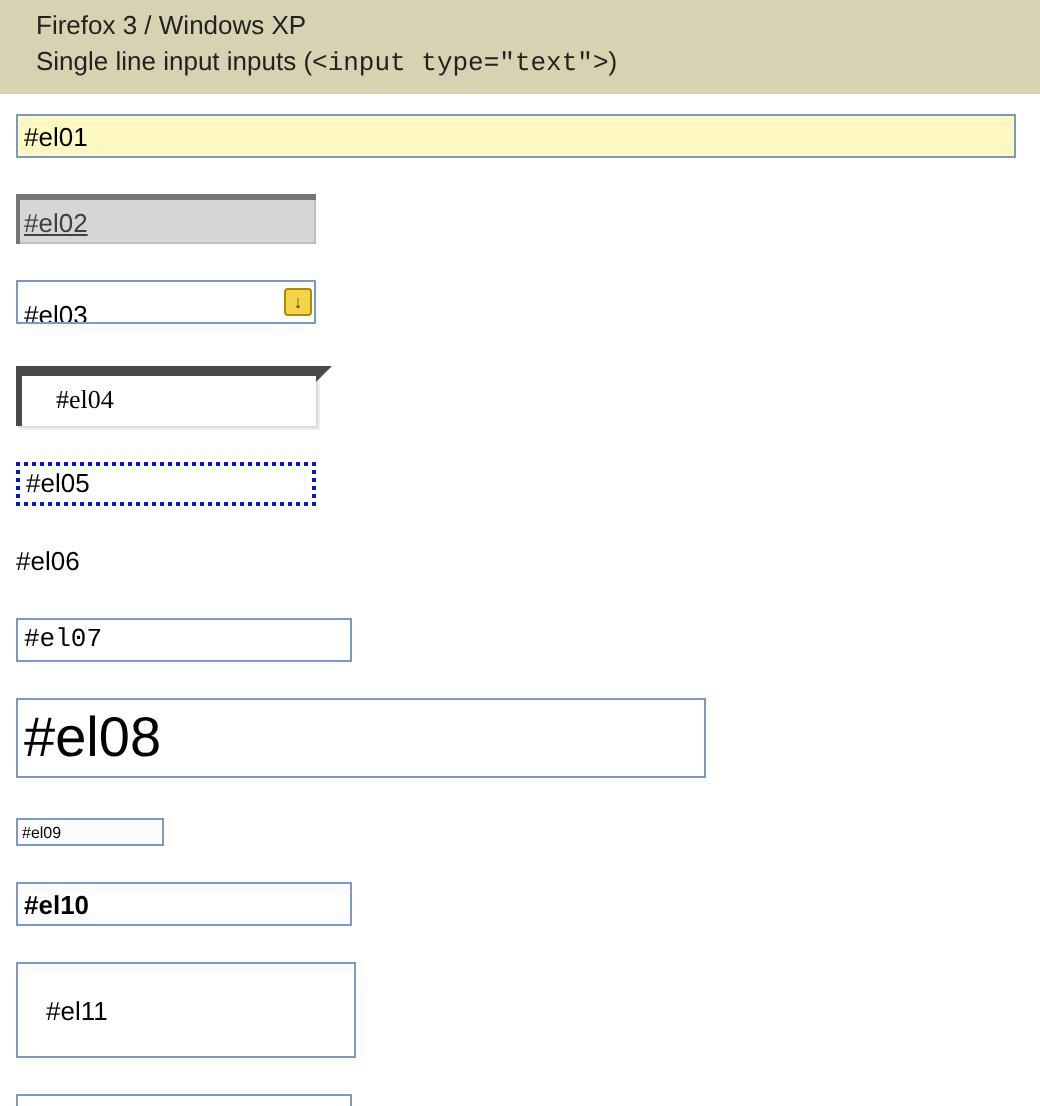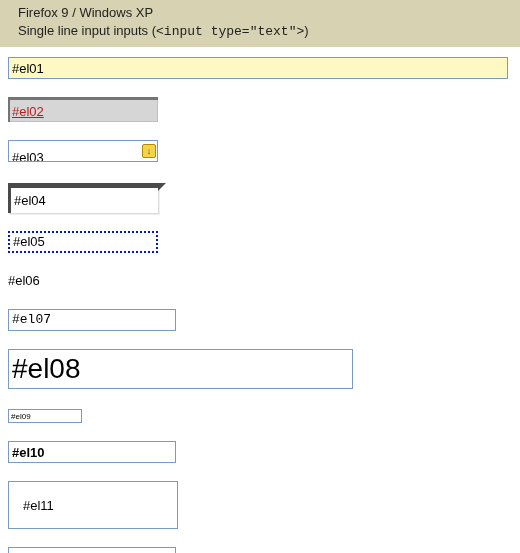--- a/index.html
+++ b/index.html
@@ -58,21 +58,21 @@
     border-top: 0;
     border-left: 6px solid #747474;
     border-bottom: 6px solid transparent;
     opacity: 0;
   }
   .el02 {
     width: 100%;
     height: 100%;
     border: none;
     background: transparent;
-    color: #b91c1c;
+    color: #404040;
     font-family: Arial, sans-serif;
     font-size: 13px;
     padding: 2px 2px;
     text-decoration: underline;
   }
 
   
   .el03-wrap {
     position: relative;
     width: 150px;
@@ -123,23 +123,24 @@
     top: -5px;
     width: 0; height: 0;
     border-left: 8px solid #4a4a4a;
     border-bottom: 8px solid transparent;
   }
   .el04 {
     border: none;
     width: 100%;
     height: 100%;
     background: transparent;
-    font-family: Liberation Sans, sans-serif;
+    font-family: Liberation Serif, serif;
     font-size: 13px;
     padding: 3px 3px;
+    margin-left: 14px;
   }
 
   
   .el05 {
     width: 150px;
     height: 22px;
     border: 2px dotted #0018c8;
     background: #fff;
     font-family: Arial, sans-serif;
     font-size: 13px;
@@ -224,21 +225,21 @@
     padding: 2px 3px;
     text-align: right;
   }
 
   input { outline: none; }
 </style>
 </head>
 <body>
 
 <div class="header">
-  <div class="line1">Firefox 9 / Windows XP</div>
+  <div class="line1">Firefox 3 / Windows XP</div>
   <div class="line2">
     <span>Single line input inputs (</span><code>&lt;input type="text"&gt;</code><span>)</span>
   </div>
 </div>
 
 <div class="stage">
 
   <div class="row">
     <input class="el01" type="text" value="#el01" style="">
   </div>

